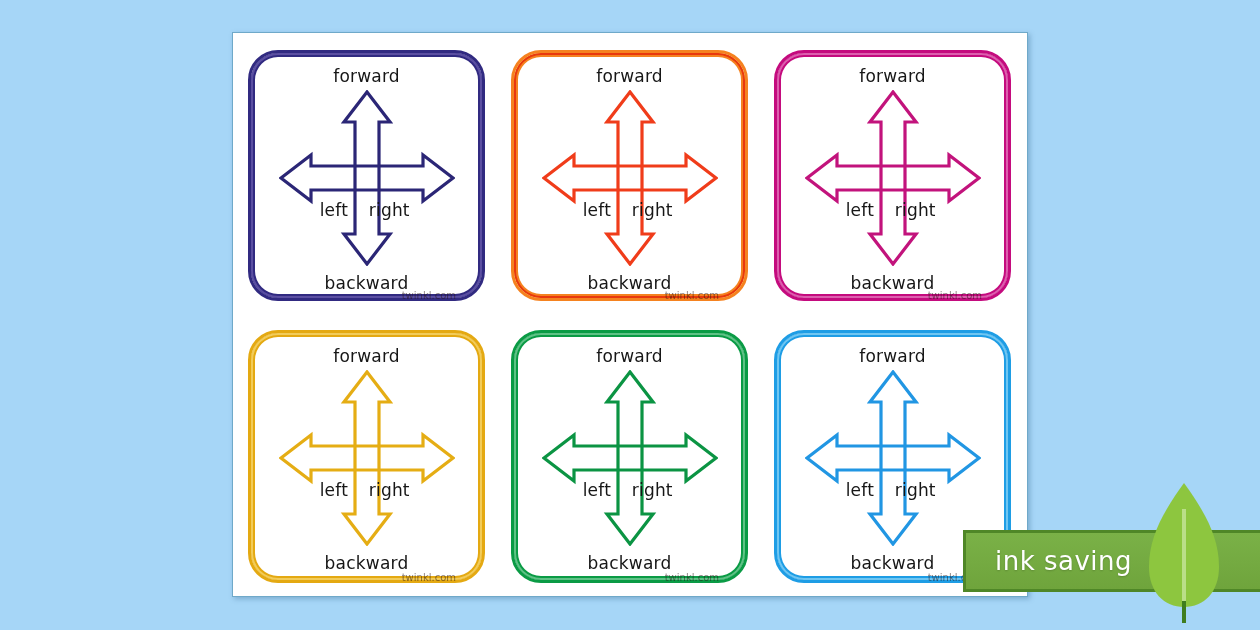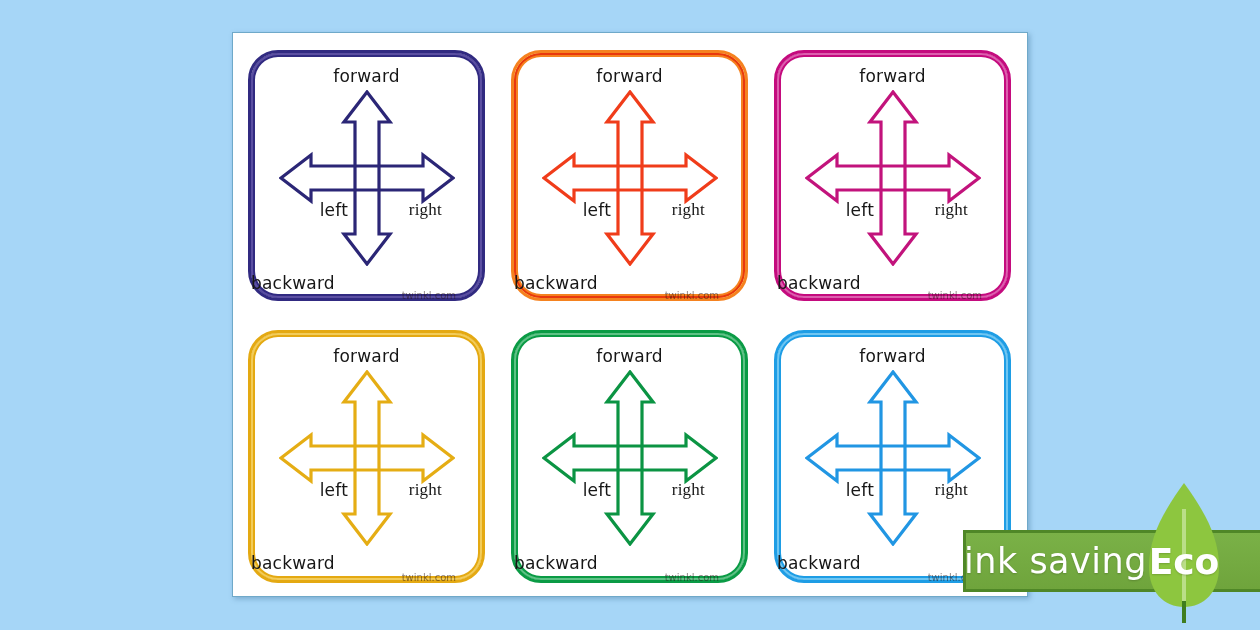--- a/index.html
+++ b/index.html
@@ -34,23 +34,23 @@
     box-shadow:inset 0 0 0 2px var(--stripe), inset 0 0 0 4px var(--c);
   }
   .card .lbl{
     position:absolute;
     color:#161616;
     font-size:17px;
     letter-spacing:.2px;
     white-space:nowrap;
   }
   .lbl-forward{top:13px;left:0;width:100%;text-align:center;}
-  .lbl-backward{top:220px;left:0;width:100%;text-align:left;}
+  .lbl-backward{top:220px;left:0;width:100%;text-align:center;}
   .lbl-left{top:147px;left:0;width:42%;text-align:right;}
-  .lbl-right{top:147px;left:51%;width:49%;text-align:center;font-family:Liberation Serif, serif;}
+  .lbl-right{top:147px;left:51%;width:49%;}
   .cross{
     position:absolute;
     top:37px;left:50%;
     transform:translateX(-50%);
     width:176px;height:176px;
   }
   .cross path{
     fill:none;
     stroke:var(--arrow);
     stroke-width:3.2;
@@ -74,25 +74,25 @@
     position:absolute;
     left:0;top:0;
     width:100%;height:100%;
     box-sizing:border-box;
     background:linear-gradient(180deg,#7ab147,var(--bar));
     border:3px solid var(--barBorder);
     border-right:none;
   }
   .eco-text{
     position:absolute;
-    left:0;top:0;
+    left:8px;top:0;
     width:185px;height:62px;
     display:flex;align-items:center;justify-content:center;
     color:var(--txt);
-    font-size:35px;
+    font-size:26px;
     letter-spacing:.5px;
     text-shadow:0 1px 2px rgba(0,0,0,.18);
     white-space:nowrap;
   }
   .eco-leaf{
     position:absolute;
     left:185px;top:-47px;
     width:72px;height:140px;
   }
   .eco-leaf .leaf{fill:var(--leaf);}
@@ -188,14 +188,13 @@
 </div>
 
 <div class="eco-badge" style="--bar: #6fa43c; --barBorder: #4f8727; --leaf: #8dc63f; --vein: #bade88; --stem: #3f7d1f; --txt: #ffffff;">
   <div class="eco-bar"></div>
   <div class="eco-text">ink saving</div>
   <svg class="eco-leaf" viewBox="0 0 72 140">
     <path class="leaf" d="M36,0 C56,28 71,53 71,84 C71,109 56,124 36,124 C16,124 1,109 1,84 C1,53 16,28 36,0 Z"></path>
     <line class="vein" x1="36" y1="26" x2="36" y2="118"></line>
     <line class="stem" x1="36" y1="118" x2="36" y2="140"></line>
   </svg>
-  <div class="eco-word">Eco</div>
 </div>
 
 </body></html>

